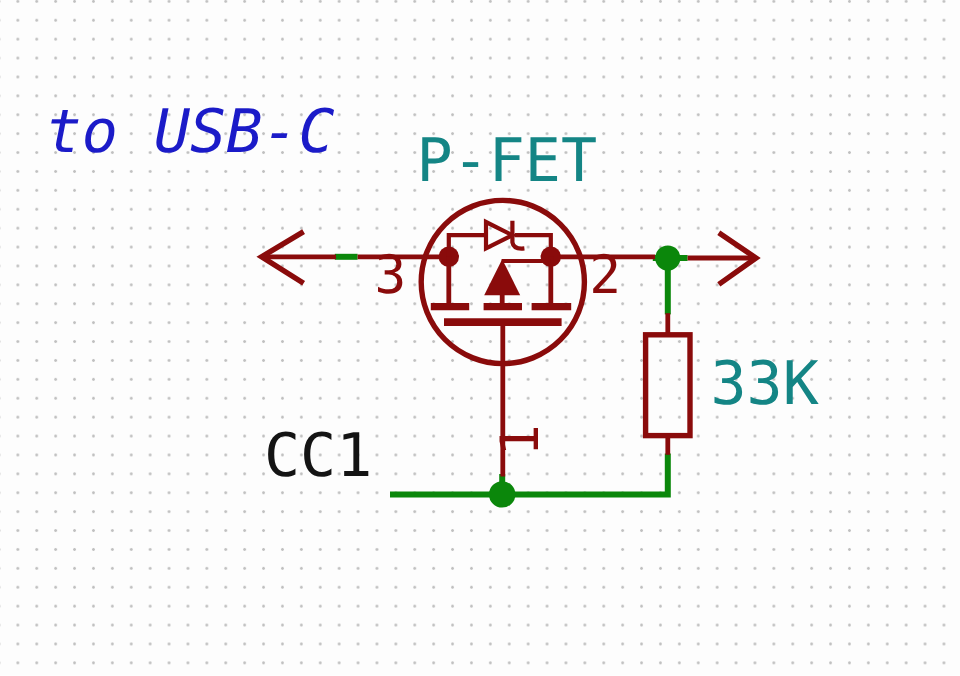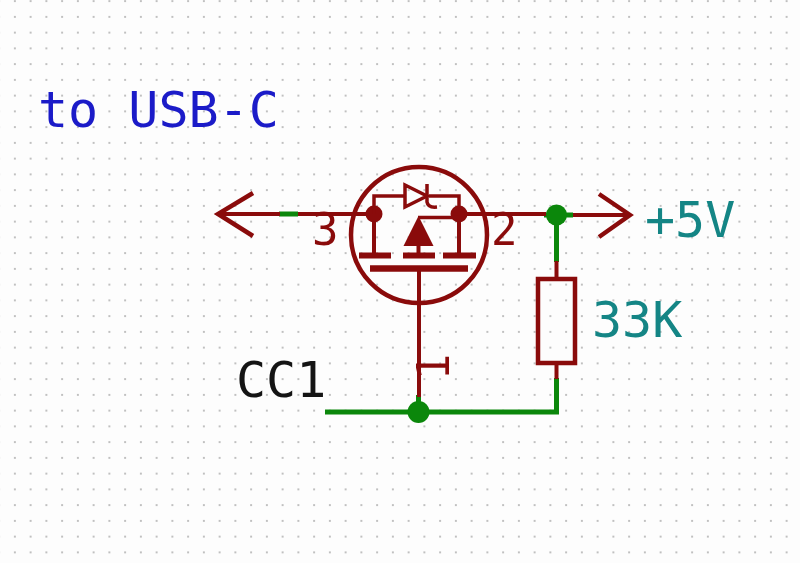--- a/index.html
+++ b/index.html
@@ -17,21 +17,21 @@
   .lbl{
     position:absolute;
     line-height:1;
     white-space:pre;
     font-family:"DejaVu Sans Mono","Liberation Mono",monospace;
     font-weight:normal;
   }
   .lbl-main{font-size:50px;}
   .lbl-pin{font-size:44px;color:#8a0b0b;}
   .teal{color:#148585;}
-  .blue{color:#1b1bc8;}
+  .blue{color:#1b1bc8;font-style:italic;}
   .black{color:#141414;}
   .pin1-box{
     position:absolute;left:408px;top:341px;width:52px;height:52px;
     display:flex;align-items:center;justify-content:center;
     transform:rotate(-90deg);
   }
   .red-stroke{stroke:#8a0b0b;fill:none;}
   .red-fill{fill:#8a0b0b;stroke:none;}
   .green-stroke{stroke:#0b870b;fill:none;}
   .green-fill{fill:#0b870b;stroke:none;}
@@ -104,27 +104,27 @@
       <line class="red-stroke" x1="573" y1="215" x2="630" y2="215" stroke-width="4"></line>
       <path class="red-stroke" d="M599,194 L630,215 L599,237" stroke-width="4.5"></path>
     </g>
 
     <circle class="green-fill" cx="556.5" cy="215" r="10.5"></circle>
     <circle class="green-fill" cx="418.5" cy="412" r="11"></circle>
   </svg>
 
   <div class="lbl lbl-main blue" style="left:38px;top:85px;">to USB-C</div>
 
+  <div class="lbl lbl-main teal" style="left:347px;top:109px;">P-FET</div>
 
 
-  <div class="lbl lbl-main teal" style="left:645px;top:195px;">+5V</div>
 
   <div class="lbl lbl-main teal" style="left:592px;top:295px;">33K</div>
 
-  <div class="lbl lbl-main black" style="left:236px;top:355px;">CC1</div>
+  <div class="lbl lbl-main black" style="left:220px;top:355px;">CC1</div>
 
   <div class="lbl lbl-pin" style="left:312px;top:208px;">3</div>
 
   <div class="lbl lbl-pin" style="left:491px;top:208px;">2</div>
 
   <div class="pin1-box">
     <span class="lbl-pin" style="line-height:1;">1</span>
   </div>
 
 </div>

